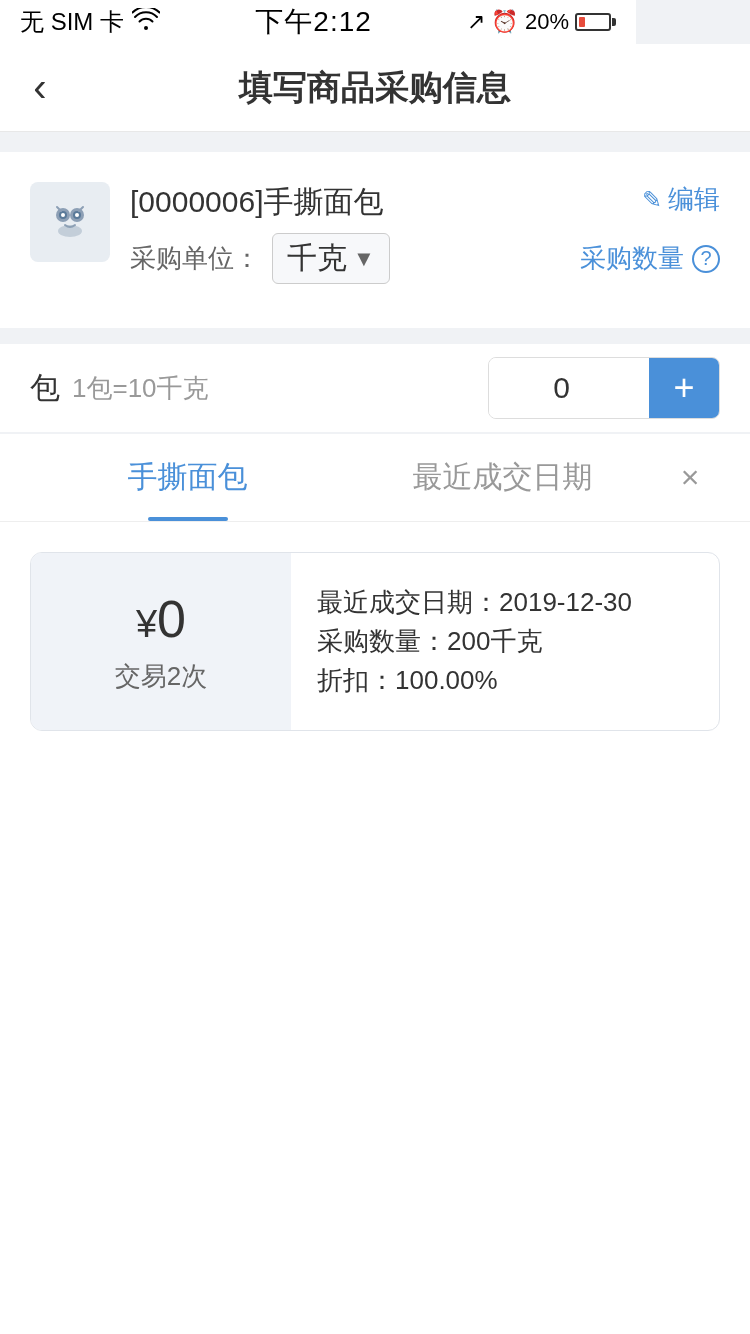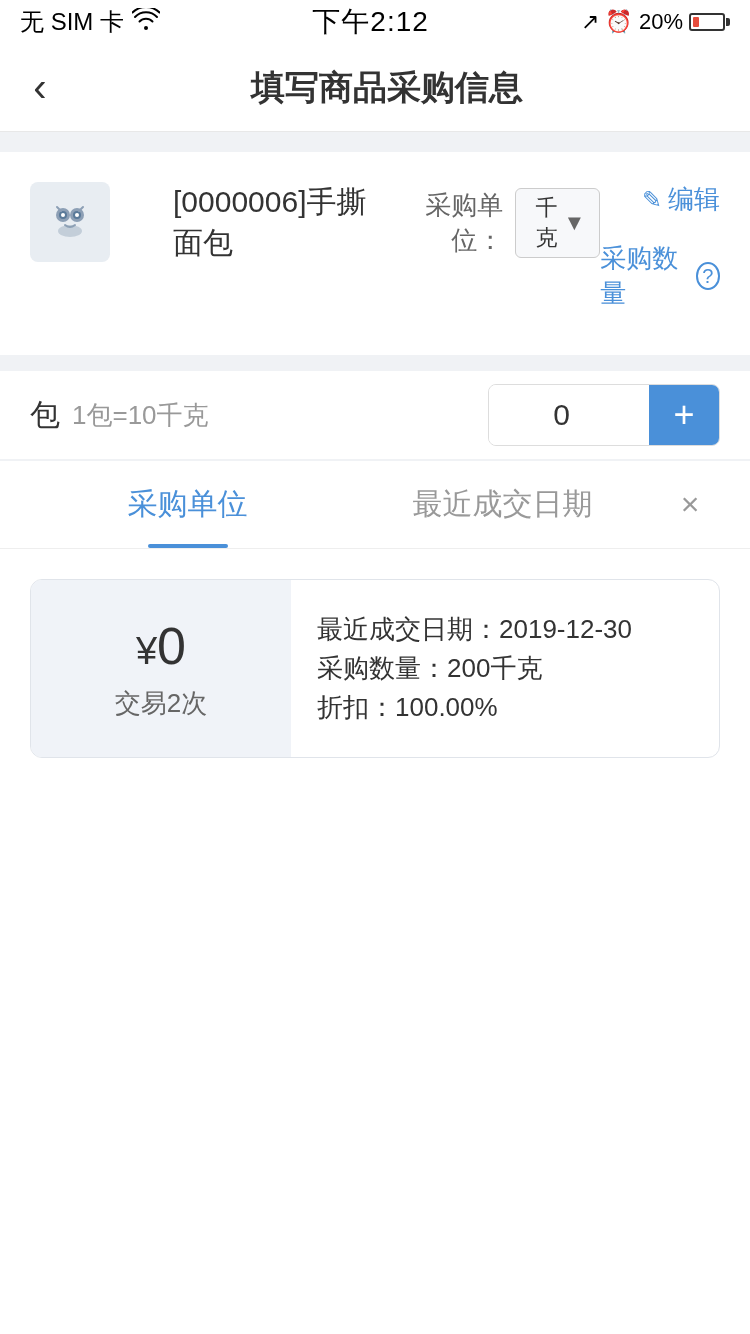--- a/index.html
+++ b/index.html
@@ -7,21 +7,21 @@
     body {
       width: 750px;
       min-height: 1334px;
       background: #f0f2f5;
       font-family: -apple-system, "PingFang SC", "Helvetica Neue", Arial, sans-serif;
       overflow-x: hidden;
     }
 
     
     .status-bar {
-      width: 750px;
+      width: 636px;
       height: 44px;
       background: #fff;
       display: flex;
       align-items: center;
       justify-content: space-between;
       padding: 16px 20px;
       font-size: 26px;
       color: #000;
     }
     .status-bar-left {
@@ -94,21 +94,20 @@
       font-weight: 300;
     }
     .nav-title {
       position: absolute;
       left: 50%;
       transform: translateX(-50%);
       font-size: 34px;
       font-weight: 600;
       color: #333;
       white-space: nowrap;
-      margin-left: 12px;
     }
 
     
     .product-card {
       background: #fff;
       margin-top: 20px;
       padding: 30px 30px 24px 30px;
     }
     .product-header {
       display: flex;
@@ -130,23 +129,22 @@
       align-items: center;
       justify-content: center;
       flex-shrink: 0;
     }
     .product-thumbnail-icon {
       font-size: 36px;
       color: #8c9fb5;
     }
     .product-name-area {
       display: flex;
-      flex-direction: row;
-      gap: 26px;
-      margin-left: 43px;
+      flex-direction: column;
+      gap: 10px;
     }
     .product-id-name {
       font-size: 30px;
       color: #333;
       font-weight: 500;
     }
     .product-unit-row {
       display: flex;
       align-items: center;
       gap: 12px;
@@ -160,21 +158,21 @@
       display: flex;
       align-items: center;
       border: 1px solid #ccc;
       border-radius: 6px;
       padding: 4px 14px;
       background: #f7f8fa;
       gap: 6px;
       cursor: pointer;
     }
     .unit-select-text {
-      font-size: 22px;
+      font-size: 30px;
       color: #333;
     }
     .unit-select-arrow {
       font-size: 22px;
       color: #666;
     }
     .edit-btn {
       display: flex;
       align-items: center;
       gap: 6px;
@@ -462,21 +460,21 @@
     <div class="qty-plus-btn">
       <span>+</span>
     </div>
   </div>
 </div>
 
 <div class="bottom-sheet">
 
   <div class="tabs-bar">
     <div class="tab-item">
-      <span class="tab-label active">采购单位</span>
+      <span class="tab-label active">手撕面包</span>
       <div class="tab-underline"></div>
     </div>
     <div class="tab-item">
       <span class="tab-label">最近成交日期</span>
     </div>
     <div class="tab-close-btn">
       <span>×</span>
     </div>
   </div>
 

